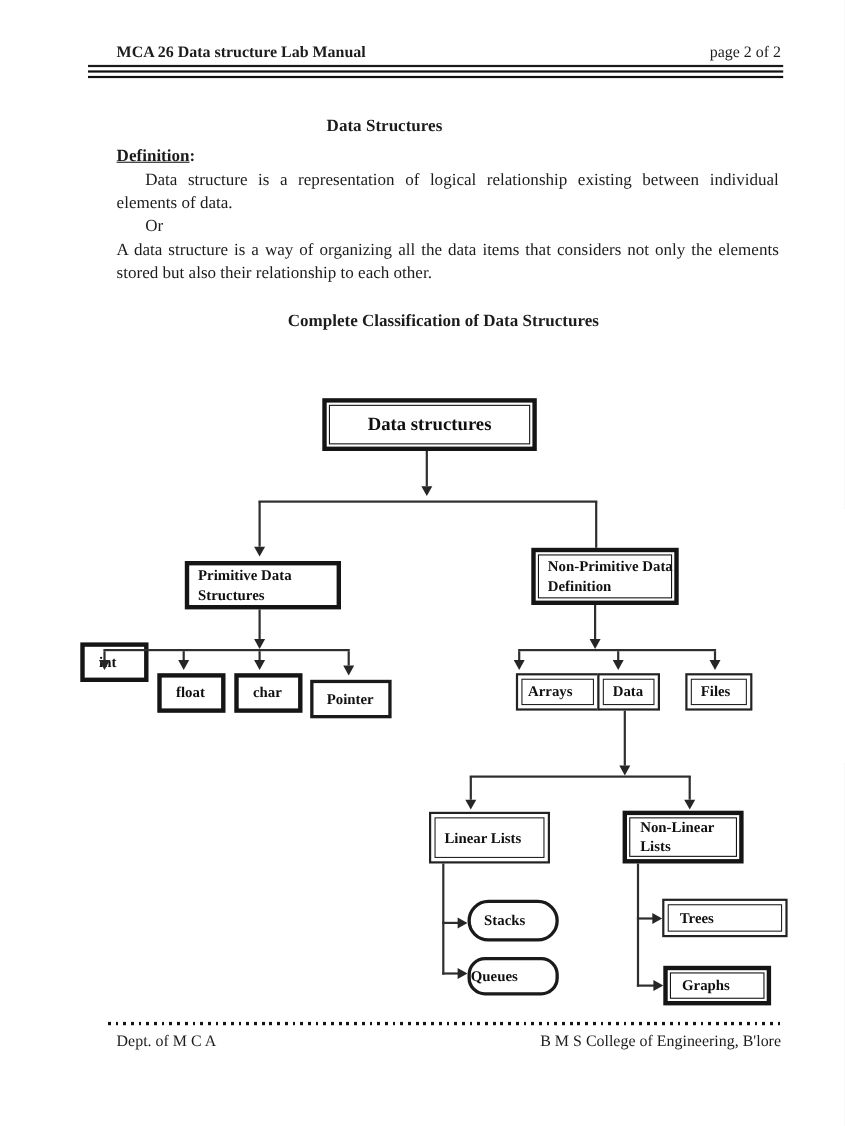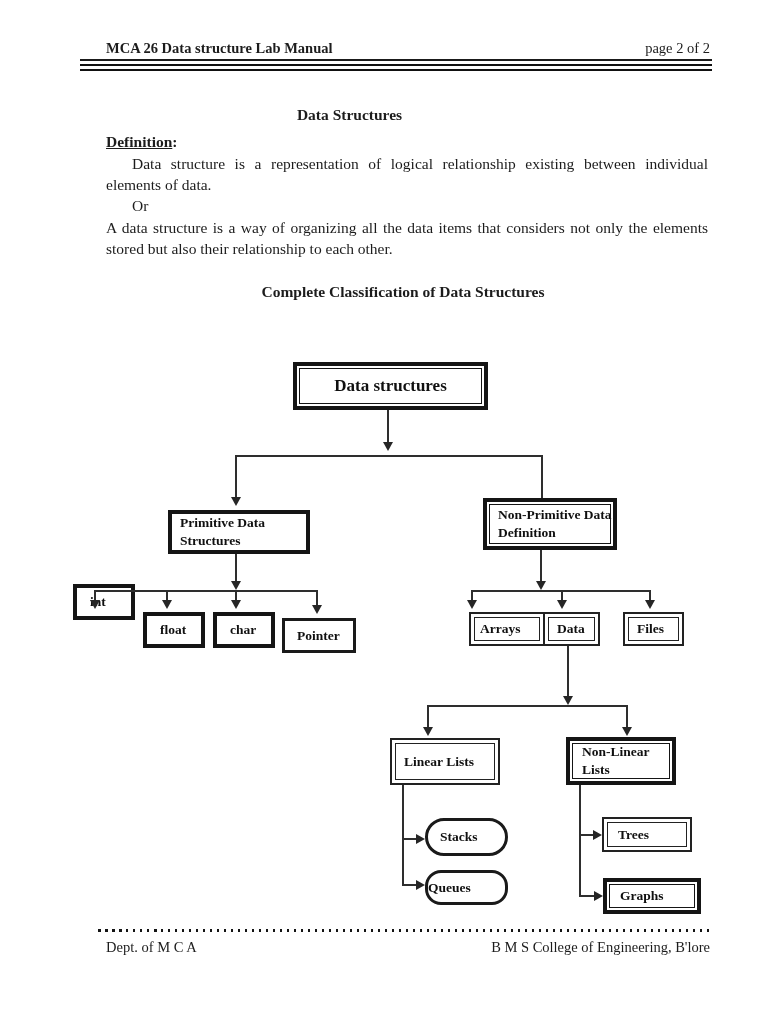--- a/index.html
+++ b/index.html
@@ -83,21 +83,21 @@
 
     <div class="node b-dbl-thin" style="left:469px;top:612px;width:76px;height:34px;padding-left:9px;">Arrays</div>
     <div class="node b-dbl-thin" style="left:543px;top:612px;width:57px;height:34px;padding-left:12px;">Data</div>
     <div class="node b-dbl-thin" style="left:623px;top:612px;width:61px;height:34px;padding-left:12px;">Files</div>
 
     <div class="node b-dbl-thick" style="left:566px;top:737px;width:110px;height:48px;padding-left:12px;">Non-Linear Lists</div>
     <div class="node b-dbl-thin" style="left:390px;top:738px;width:110px;height:47px;padding-left:12px;">Linear Lists</div>
 
     <div class="node b-med" style="left:425px;top:818px;width:83px;height:38px;padding-left:12px;border-radius:19px;">Stacks</div>
     <div class="node b-med" style="left:425px;top:870px;width:83px;height:35px;padding-left:0;border-radius:16px;">Queues</div>
-    <div class="node b-dbl-thin" style="left:602px;top:817px;width:90px;height:35px;padding-left:14px;">Trees</div>
+    <div class="node b-dbl-thin" style="left:602px;top:817px;width:114px;height:35px;padding-left:14px;">Trees</div>
     <div class="node b-dbl-thick" style="left:603px;top:878px;width:98px;height:36px;padding-left:13px;">Graphs</div>
 
     <div class="vline" style="left:387px;top:410px;height:32px;"></div>
     <div class="arr-d" style="left:383px;top:442px;"></div>
     <div class="hline" style="left:235px;top:455px;width:308px;"></div>
     <div class="vline" style="left:235px;top:456px;height:41px;"></div>
     <div class="arr-d" style="left:231px;top:497px;"></div>
     <div class="vline" style="left:541px;top:456px;height:42px;"></div>
 
     <div class="vline" style="left:235px;top:554px;height:27px;"></div>

